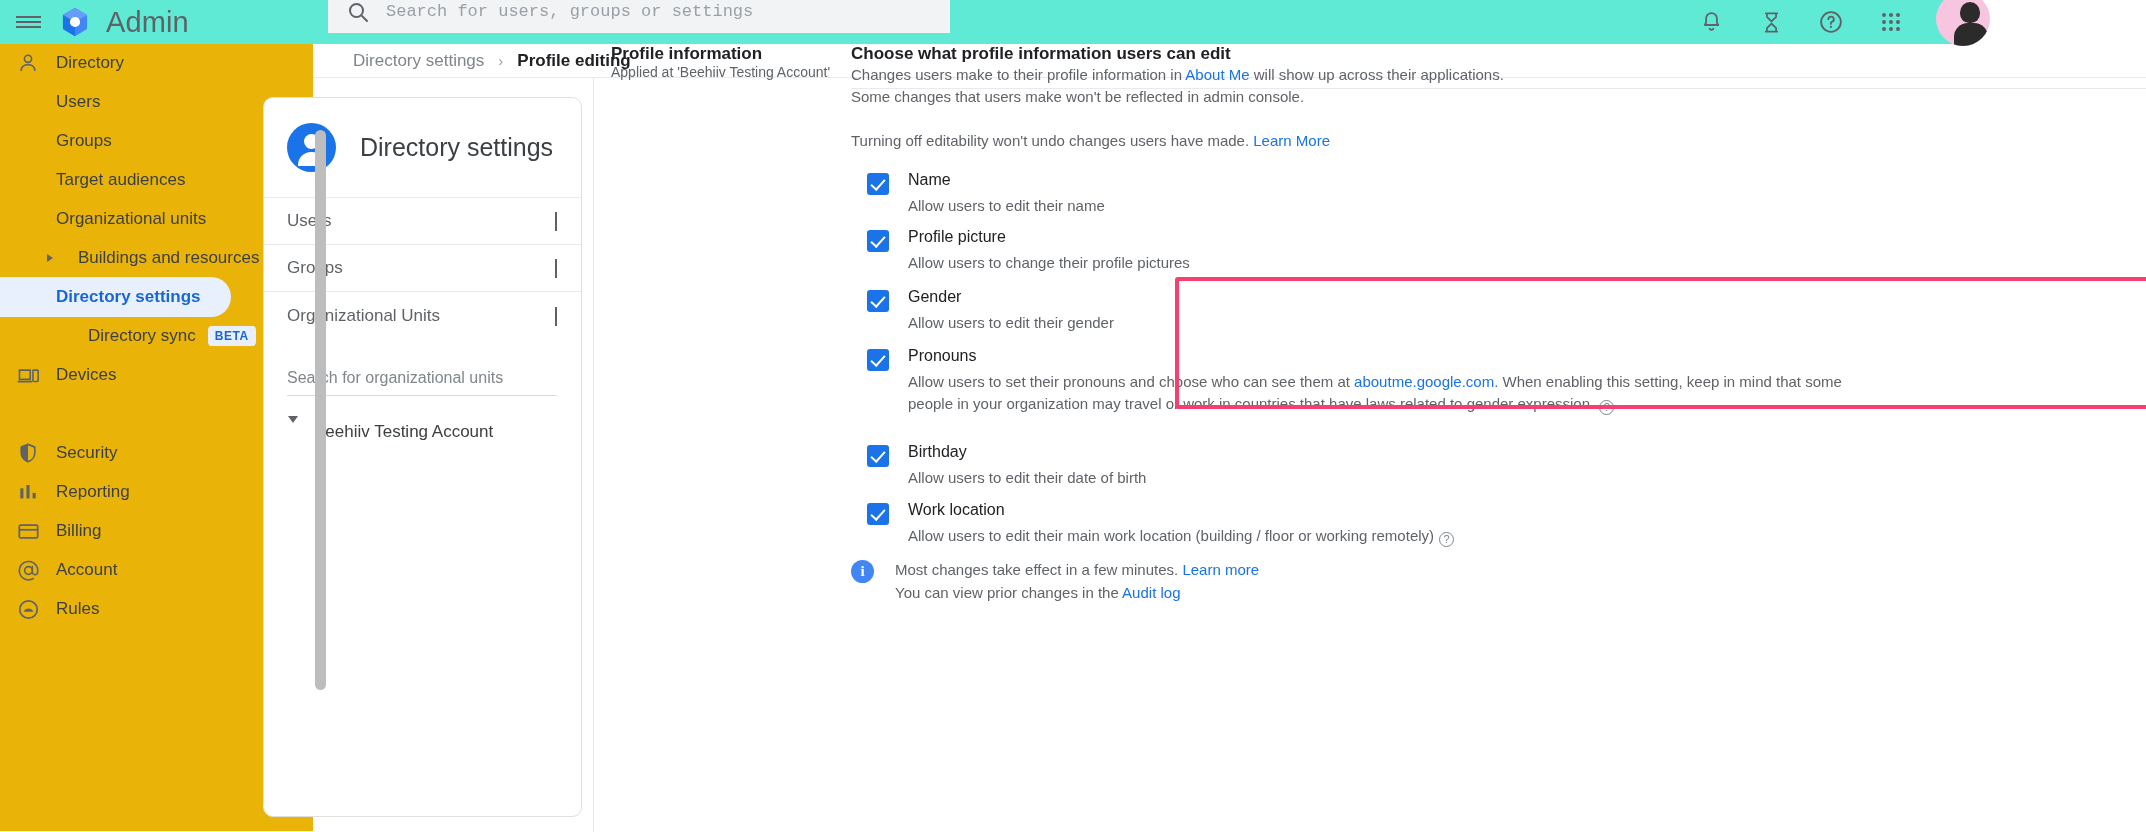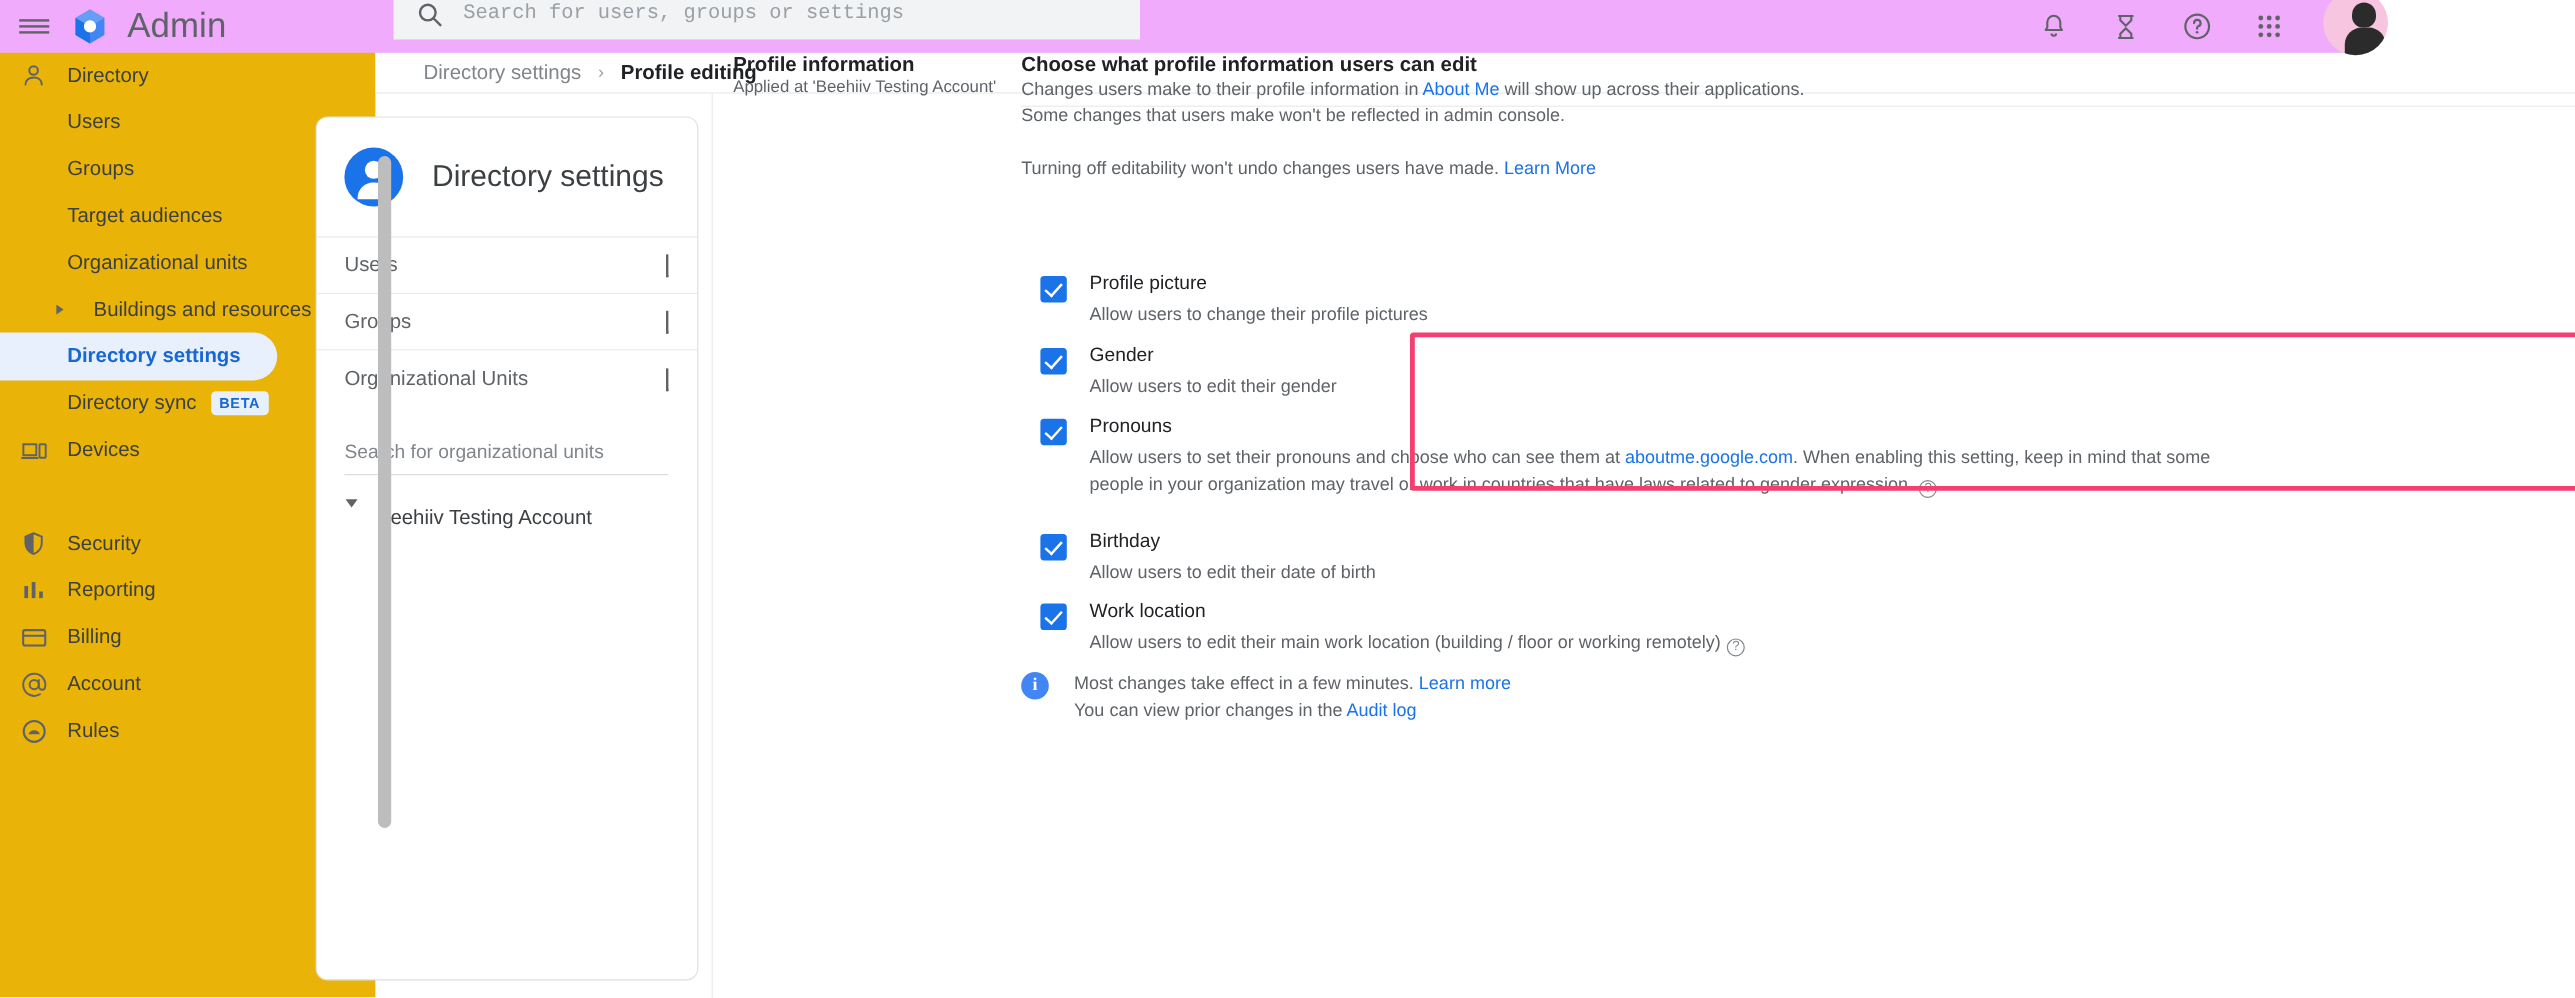--- a/index.html
+++ b/index.html
@@ -7,21 +7,21 @@
     width: 2146px; height: 832px;
     background: #ffffff;
     font-family: "Liberation Sans", sans-serif;
     overflow: hidden;
   }
   #root { position: relative; width: 2146px; height: 832px; background:#fff; }
 
   
   .topbar {
     position: absolute; top: 0; left: 0; width: 1964px; height: 44px;
-    background: #f0abfc; display: flex; align-items: center; z-index: 40;
+    background: #5eead4; display: flex; align-items: center; z-index: 40;
   }
   .hamburger { position:absolute; left: 8px; top: 2px; width: 40px; height: 40px;
     display:flex; align-items:center; justify-content:center; cursor:pointer; }
   .hamburger span { display:block; width:25px; height:2px; background:#5f6368; margin:3px 0; }
   .brand { position:absolute; left: 58px; top: 0px; height:44px; display:flex; align-items:center; gap:14px; }
   .brand-text { font-size: 29px; color:#5f6368; letter-spacing:0.1px; }
   .search-wrap {
     position:absolute; left: 328px; top: -10px; width: 622px; height: 43px;
     background:#f1f3f4; border-radius: 8px 8px 0 0; display:flex; align-items:center; padding-left:18px; gap:16px;
   }
@@ -231,21 +231,21 @@
       <span class="arrow-slot">
           <span class="caret-right"></span>
         </span>
       <span class="lbl">Buildings and resources</span>
     </div>
 
     <div class="navitem sub active" style="position:absolute;top:234px;width:231px;">
       <span class="lbl">Directory settings</span>
     </div>
 
-    <div class="navitem sub" style="position:absolute;top:273px;width:260px;">
+    <div class="navitem sub" style="position:absolute;top:273px;width:260px;padding-left:32px;">
       <span class="lbl">Directory sync</span>
       <span class="beta">BETA</span>
     </div>
 
     <div class="navitem" style="position:absolute;top:312px;width:231px;">
       <span class="ico">
         <svg width="23" height="23" viewBox="0 0 24 24">
           <path d="M2.6 6.4h11.2v9.6H2.6z" fill="none" stroke="#5f6368" stroke-width="1.7"></path>
           <path d="M1.4 18.4h13.6" stroke="#5f6368" stroke-width="1.7" stroke-linecap="round"></path>
           <rect x="16.6" y="6.4" width="5.4" height="11.8" rx="0.7" fill="none" stroke="#5f6368" stroke-width="1.7"></rect>
@@ -357,20 +357,27 @@
   <div class="detail">
     <div class="detail-title">Choose what profile information users can edit</div>
     <div class="para">
       <span>Changes users make to their profile information in </span><a class="lnk">About Me</a><span> will show up across their applications. Some changes that users make won't be reflected in admin console.</span>
     </div>
     <div class="para2">
       <span>Turning off editability won't undo changes users have made. </span><a class="lnk">Learn More</a>
     </div>
   </div>
 
+  <div class="opt" style="position:absolute;left:867px;top:171px;width:700px;">
+    <div class="cbx"></div>
+    <div>
+      <div class="opt-label">Name</div>
+      <div class="opt-desc">Allow users to edit their name</div>
+    </div>
+  </div>
 
   <div class="highlight-box" style="left:1175px;top:277px;width:1022px;height:132px;"></div>
 
   <div class="opt" style="position:absolute;left:867px;top:228px;width:700px;">
     <div class="cbx"></div>
     <div>
       <div class="opt-label">Profile picture</div>
       <div class="opt-desc">Allow users to change their profile pictures</div>
     </div>
   </div>

